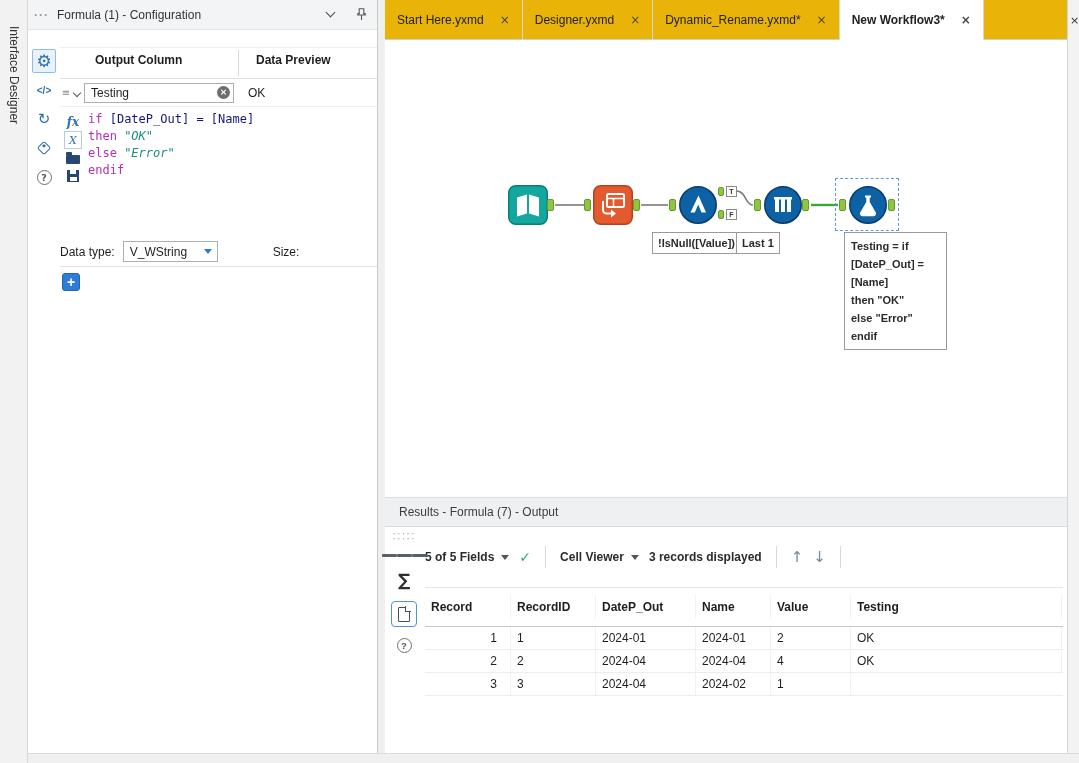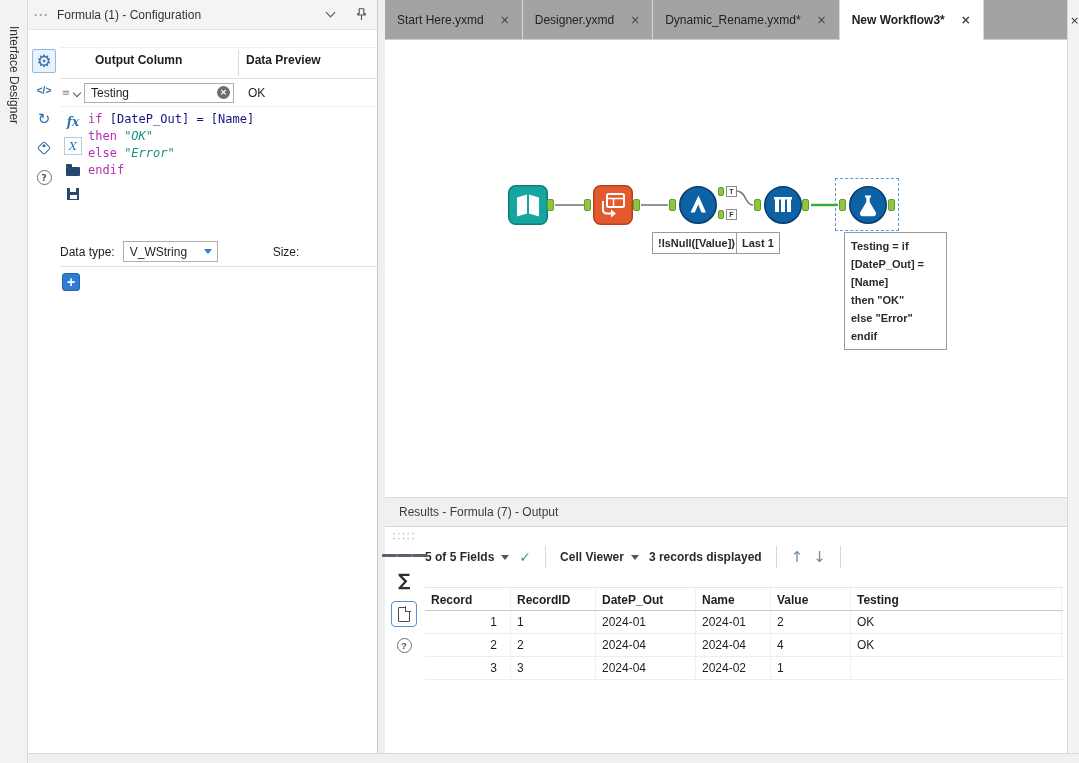--- a/index.html
+++ b/index.html
@@ -37,36 +37,36 @@
   .tag-shape::after { content:""; position:absolute; top:1px; left:1px; width:2.5px; height:2.5px;
                       border-radius:50%; background:#2f6fae; }
   .q-circle { width:15px; height:15px; border:1.5px solid #707070; border-radius:50%;
               display:flex; align-items:center; justify-content:center;
               font-size:9.5px; font-weight:bold; color:#555; }
 
   .config-body { position:absolute; left:32px; top:31px; right:0; bottom:0; padding-top:16px; }
   .grid-header { position:relative; height:32px; line-height:24px; font-weight:bold;
                  border-bottom:1px solid #e2e2e2; border-top:1px solid #eee; }
   .gh1 { position:absolute; left:35px; }
-  .gh2 { position:absolute; left:186px; }
+  .gh2 { position:absolute; left:196px; }
   .grid-vline { position:absolute; left:178px; top:2px; bottom:2px; width:1px; background:#d9d9d9; }
 
   .field-row { height:28px; display:flex; align-items:center; border-bottom:1px solid #f0f0f0; }
   .row-grip { width:12px; text-align:center; color:#8a8a8a; font-size:10px;
               font-family:"DejaVu Sans", sans-serif; }
   .chev.small { width:6px; height:6px; margin:0 4px 0 2px; border-color:#555; }
   .field-input { width:150px; height:20px; border:1px solid #aeaeae; background:#fff;
                  display:flex; align-items:center; justify-content:space-between; padding:0 3px 0 6px; }
   .clear-badge { width:13px; height:13px; border-radius:50%; background:#6d6d6d; color:#fff;
                  font-size:9px; line-height:13px; text-align:center; font-weight:bold;
                  font-family:"DejaVu Sans", sans-serif; }
   .preview-val { margin-left:14px; }
 
   .formula-zone { display:flex; height:130px; padding-top:4px; }
-  .fx-rail { width:26px; display:flex; flex-direction:column; align-items:center; gap:6px; padding-top:2px; }
+  .fx-rail { width:26px; display:flex; flex-direction:column; align-items:center; gap:0; padding-top:2px; }
   .fx-btn { width:18px; height:18px; display:flex; align-items:center; justify-content:center; }
   .fx-btn.fx { font-family:"DejaVu Serif", serif; font-style:italic; font-weight:bold;
                color:#2b70b8; font-size:12px; }
   .fx-btn.xvar { border:1px solid #b5cbe2; background:#fff; font-family:"DejaVu Serif", serif;
                  font-style:italic; color:#2b70b8; font-size:11px; }
   .folder-shape { width:14px; height:9px; background:#26476f; border-radius:1px; position:relative; margin-top:3px; }
   .folder-shape::before { content:""; position:absolute; top:-3px; left:0; width:6px; height:3px;
                           background:#26476f; border-radius:1px 1px 0 0; }
   .disk-shape { width:12px; height:12px; background:#26476f; position:relative; }
   .disk-shape::before { content:""; position:absolute; top:0; left:3px; width:6px; height:4px; background:#fff; }
@@ -93,21 +93,21 @@
 
   
   .splitter-v { position:absolute; left:378px; top:0; width:7px; height:763px; background:#efefef; }
   .main { position:absolute; left:385px; top:0; width:682px; height:763px; background:#fff; }
   .scroll-rail { position:absolute; left:1067px; top:0; width:12px; height:763px;
                  background:#f3f3f3; border-left:1px solid #d6d6d6; }
   .rail-close { position:absolute; top:14px; left:2px; font-size:11px; color:#333;
                 font-family:"DejaVu Sans", sans-serif; }
 
   
-  .tabbar { height:40px; background:#a3a3a3; border-bottom:1px solid #cfcfcf; display:flex; }
+  .tabbar { height:40px; background:#eab308; border-bottom:1px solid #cfcfcf; display:flex; }
   .tab { display:flex; align-items:center; padding:0 12px; border-right:1px solid #d8d8d8;
          color:#222; gap:16px; height:40px; }
   .tab.active { background:#fff; font-weight:bold; border-bottom:1px solid #fff;justify-content:space-between; }
   .tab-close { color:#444; font-size:12px; font-family:"DejaVu Sans", sans-serif; }
 
   
   .canvas { position:relative; width:682px; height:457px; background:#fff; overflow:hidden; }
   .wires { position:absolute; left:0; top:0; pointer-events:none; }
   .tool { position:absolute; top:145px; width:40px; height:40px; }
   .t-input { left:123px; } .t-transpose { left:208px; } .t-filter { left:293px; }
@@ -141,22 +141,22 @@
   .page::after { content:""; position:absolute; top:-1.5px; right:-1.5px; width:5px; height:5px;
                  background:#fff; border-left:1.5px solid #44505c; border-bottom:1.5px solid #44505c; }
   .results-toolbar { margin-left:38px; height:60px; display:flex; align-items:center; gap:10px;
                      padding-left:2px; color:#2b2b2b; font-weight:600; }
   .tb-item.dd { display:inline-flex; align-items:center; gap:7px; }
   .tb-check { color:#2aa58d; font-size:14px; font-weight:bold; font-family:"DejaVu Sans", sans-serif; }
   .tb-sep { width:1px; height:22px; background:#d8d8d8; margin:0 4px; }
   .tb-arrow { color:#6e89a0; font-size:15px; font-family:"DejaVu Sans", sans-serif; font-weight:normal; }
 
   .rtable { margin-left:40px; width:638px; }
-  .thead { display:flex; height:24px; line-height:24px; font-weight:bold;
-           border-top:1px solid #e4e4e4; border-bottom:1px solid #c8c8c8; }
+  .thead { display:flex; height:40px; line-height:24px; font-weight:bold;
+           border-top:1px solid #e4e4e4; border-bottom:1px solid #c8c8c8;align-items:center; }
   .trow { display:flex; height:23px; line-height:23px; border-bottom:1px solid #ededed; }
   .cell { padding:0 6px; border-right:1px solid #f1f1f1; overflow:hidden; white-space:nowrap; }
   .col0 { width:86px; } .col1 { width:85px; } .col2 { width:100px; }
   .col3 { width:75px; } .col4 { width:80px; } .col5 { width:211px; }
   .cell.num { text-align:right; padding-right:13px; }
 
   .bottom-strip { position:absolute; left:28px; top:753px; width:1051px; height:10px;
                   background:#f0f0f0; border-top:1px solid #dadada; }
 </style>
 </head>

